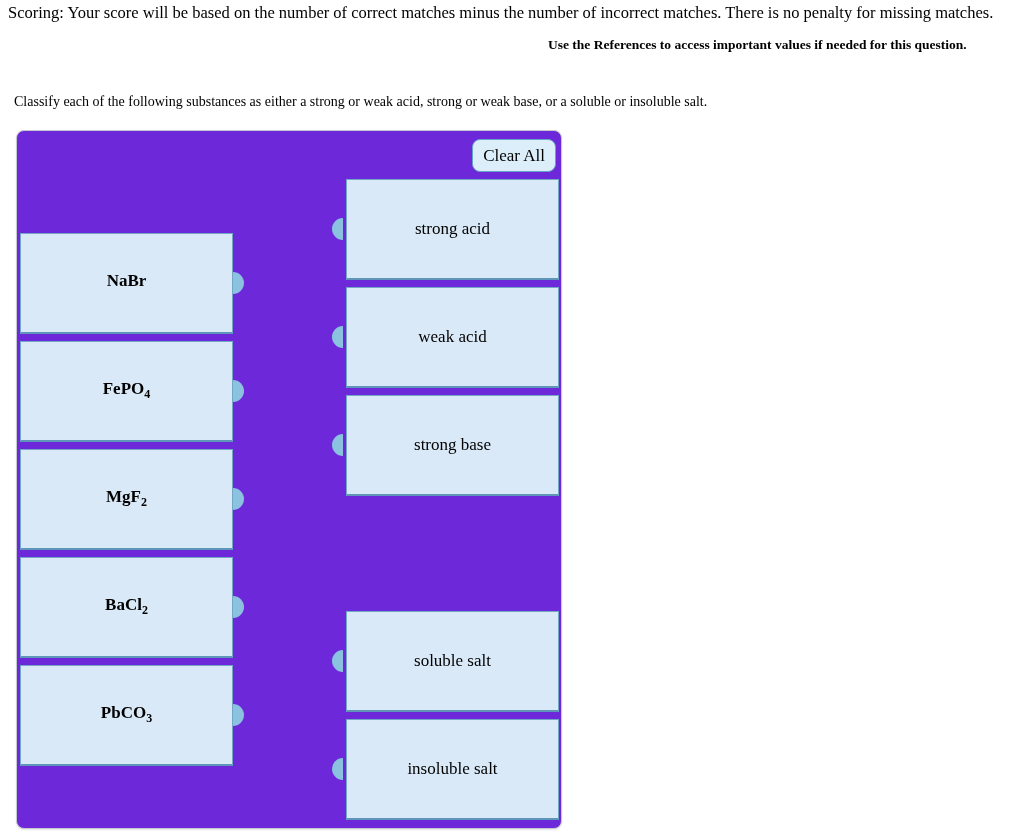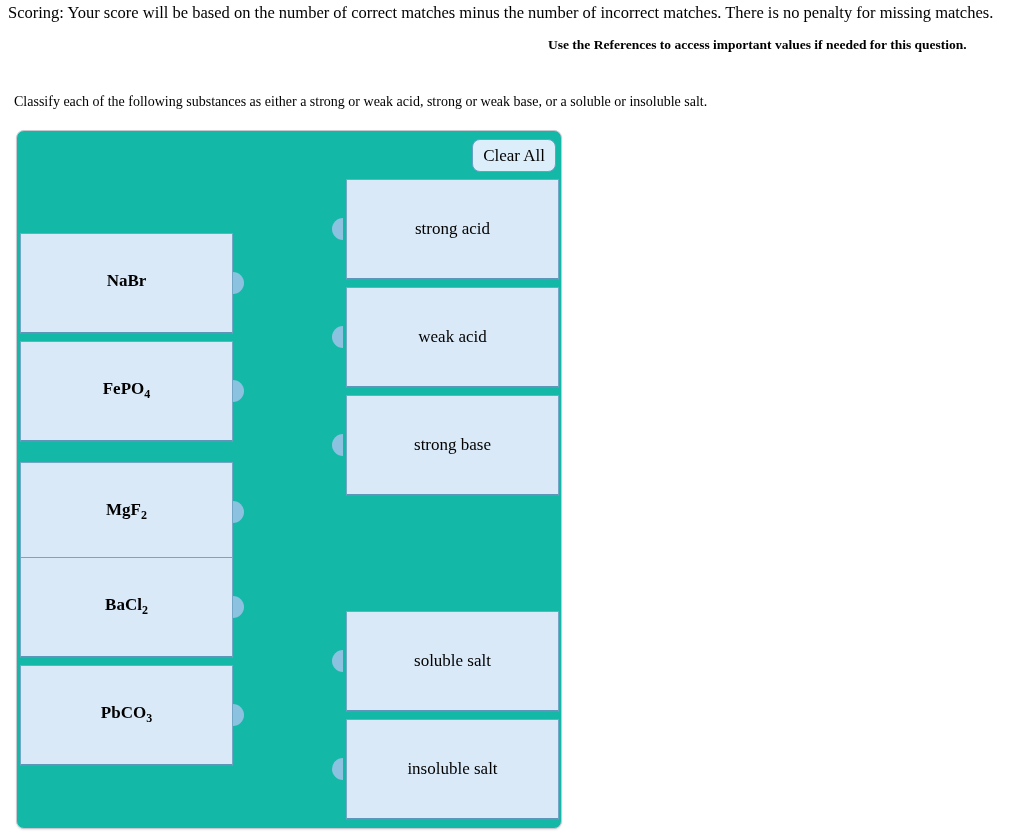--- a/index.html
+++ b/index.html
@@ -21,21 +21,21 @@
     font-size: 13.5px; font-weight: bold; white-space: nowrap;
   }
   .instruction-text {
     position: absolute; left: 14px; top: 94px;
     font-size: 14px; white-space: nowrap;
   }
 
   .panel {
     position: absolute; left: 16px; top: 130px;
     width: 546px; height: 699px;
-    background: #14b8a6;
+    background: #6d28d9;
     border: 1px solid #c7c9d1;
     border-radius: 8px;
     box-shadow: 0 1px 2px rgba(0,0,0,0.10);
   }
 
   .clear-all-btn {
     position: absolute; top: 8px; right: 5px;
     min-width: 72px; height: 33px;
     padding: 0 10px;
     background: #ddeefb;
@@ -65,21 +65,21 @@
   .nub {
     position: absolute;
     width: 11px; height: 22px;
     background: #8ac2e0;
     top: 50%; transform: translateY(-50%);
   }
   .nub-right { right: -12px; border-radius: 0 11px 11px 0; }
   .nub-left  { left: -15px;  border-radius: 11px 0 0 11px; }
 
   
-  .s0 { top: 102px; } .s1 { top: 210px; } .s2 { top: 331px; }
+  .s0 { top: 102px; } .s1 { top: 210px; } .s2 { top: 318px; }
   .s3 { top: 426px; } .s4 { top: 534px; justify-content: center; }
   .c0 { top: 48px; }  .c1 { top: 156px; } .c2 { top: 264px; }
   .c3 { top: 372px; } .c4 { top: 480px; } .c5 { top: 588px; }
 </style>
 </head>
 <body>
 
 <div class="page">
 
   <div class="scoring-text">Scoring: Your score will be based on the number of correct matches minus the number of incorrect matches. There is no penalty for missing matches.</div>

